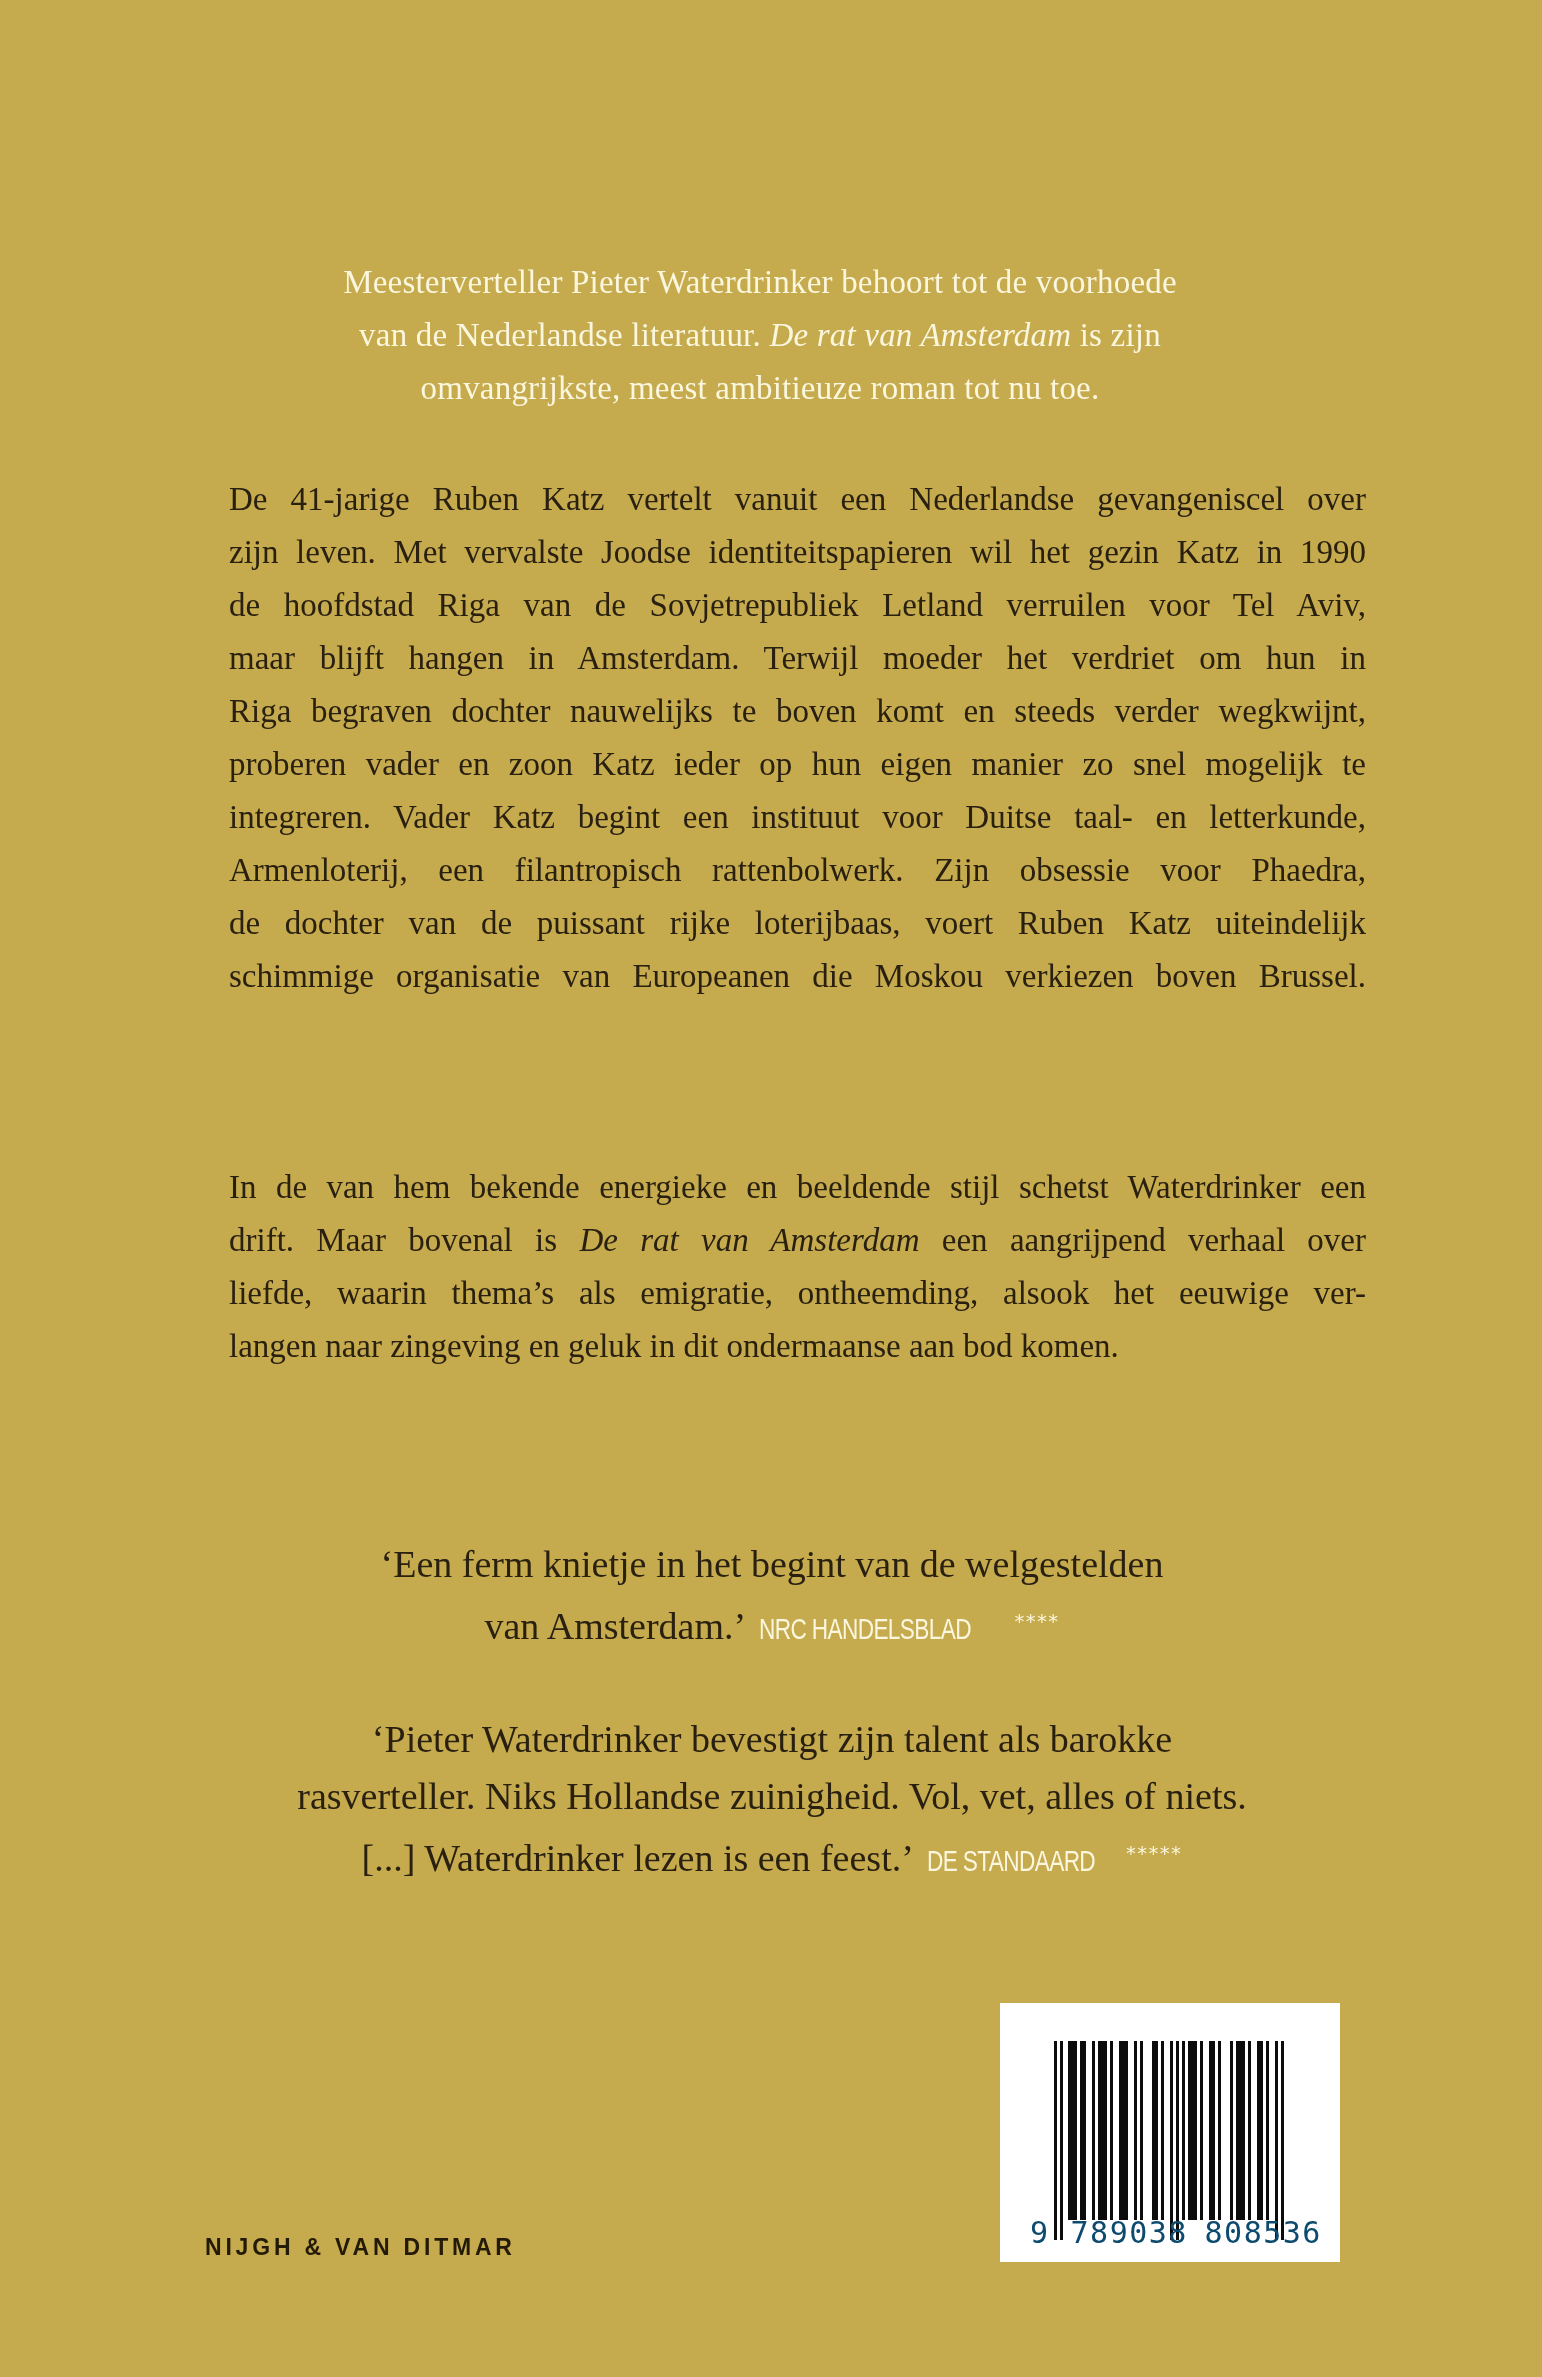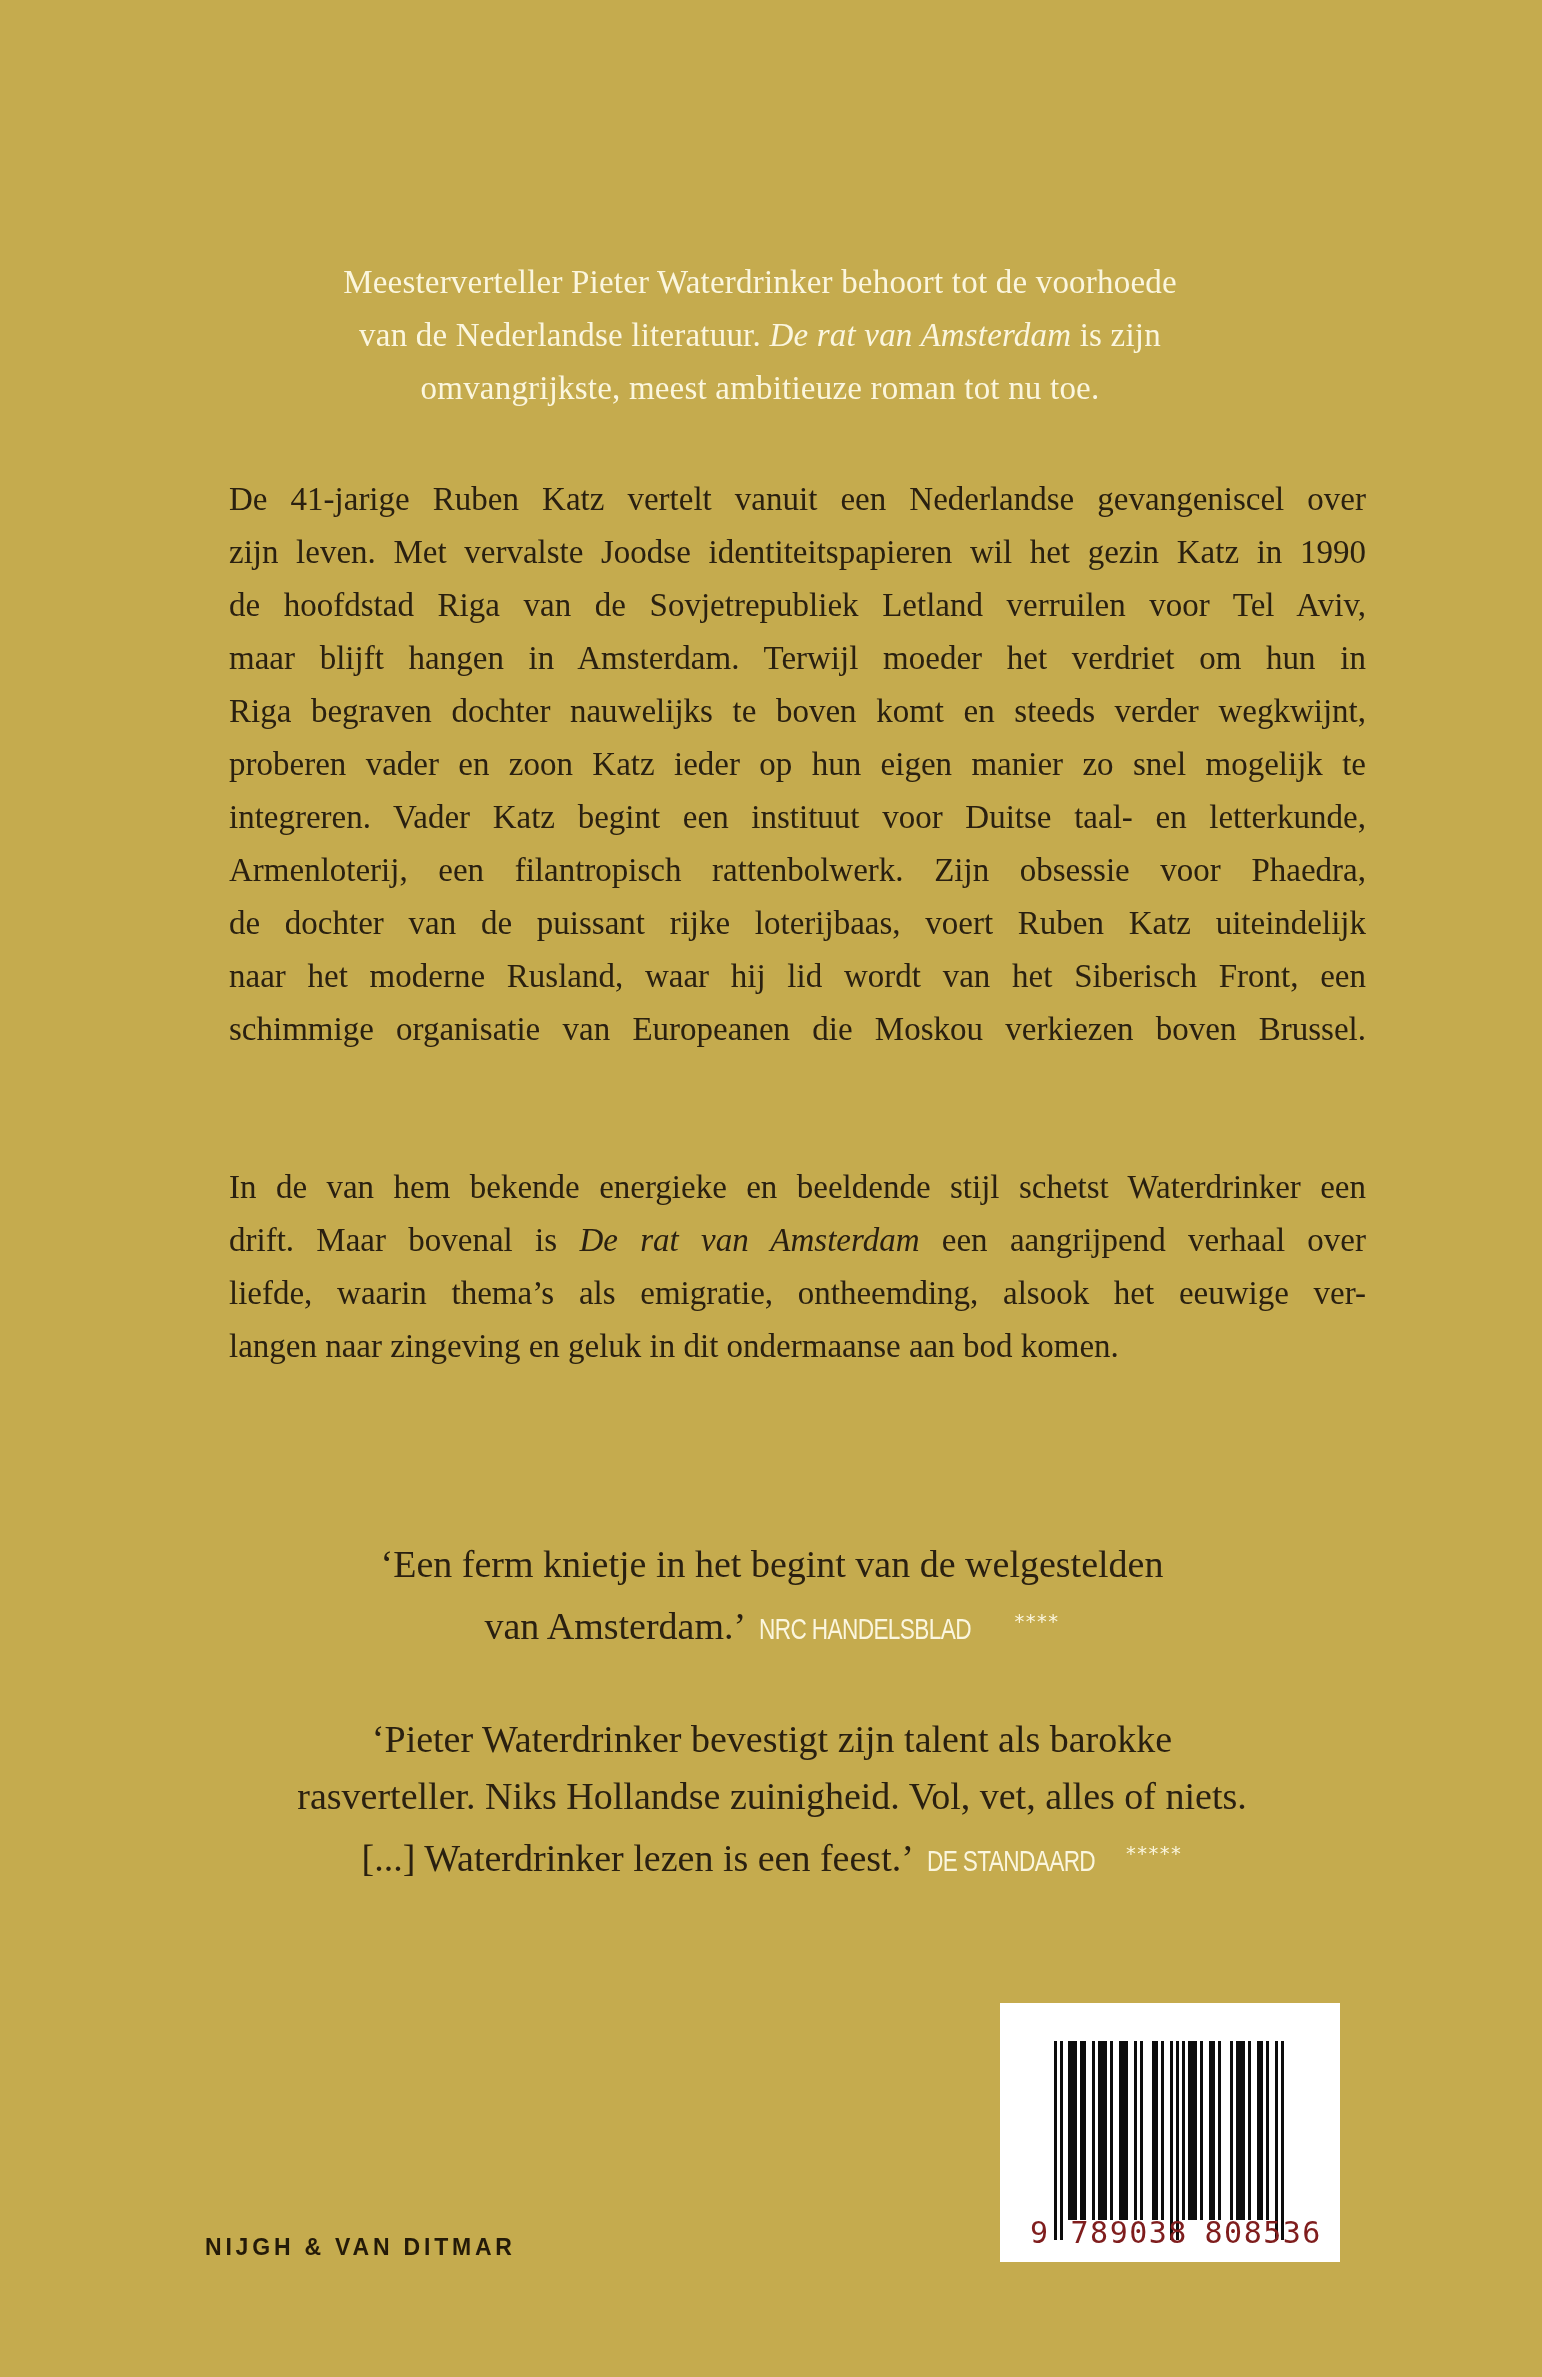--- a/index.html
+++ b/index.html
@@ -114,21 +114,21 @@
     .bar { background: #0c0c0c; height: 179px; }
     .bar.guard { height: 199px; }
     .gap { height: 179px; }
     .isbn-digits {
       position: absolute;
       left: 30px;
       top: 212px;
       width: 286px;
       font-family: "DejaVu Sans Mono", "Liberation Mono", monospace;
       font-size: 30px;
-      color: #7f1d1d;
+      color: #0c4a6e;
       background: transparent;
       letter-spacing: 1.5px;
     }
     .isbn-digits span.first { margin-right: 21px; }
     .isbn-digits span.group2 { margin-left: 16.6px; }
   </style>
 </head>
 <body>
 
 <div class="intro">
@@ -144,21 +144,20 @@
 <div class="body-para" id="para1">
   <span class="line">De 41-jarige Ruben Katz vertelt vanuit een Nederlandse gevangeniscel over</span>
   <span class="line">zijn leven. Met vervalste Joodse identiteitspapieren wil het gezin Katz in 1990</span>
   <span class="line">de hoofdstad Riga van de Sovjetrepubliek Letland verruilen voor Tel Aviv,</span>
   <span class="line">maar blijft hangen in Amsterdam. Terwijl moeder het verdriet om hun in</span>
   <span class="line">Riga begraven dochter nauwelijks te boven komt en steeds verder wegkwijnt,</span>
   <span class="line">proberen vader en zoon Katz ieder op hun eigen manier zo snel mogelijk te</span>
   <span class="line">integreren. Vader Katz begint een instituut voor Duitse taal- en letterkunde,</span>
   <span class="line">Armenloterij, een filantropisch rattenbolwerk. Zijn obsessie voor Phaedra,</span>
   <span class="line">de dochter van de puissant rijke loterijbaas, voert Ruben Katz uiteindelijk</span>
-  <span class="line">naar het moderne Rusland, waar hij lid wordt van het Siberisch Front, een</span>
   <span class="line">schimmige organisatie van Europeanen die Moskou verkiezen boven Brussel.</span>
 </div>
 
 <div class="body-para" id="para2">
   <span class="line">In de van hem bekende energieke en beeldende stijl schetst Waterdrinker een</span>
   <span class="line">
     <span>drift. Maar bovenal is</span>
     <em>De rat van Amsterdam</em>
     <span>een aangrijpend verhaal over</span>
   </span>

